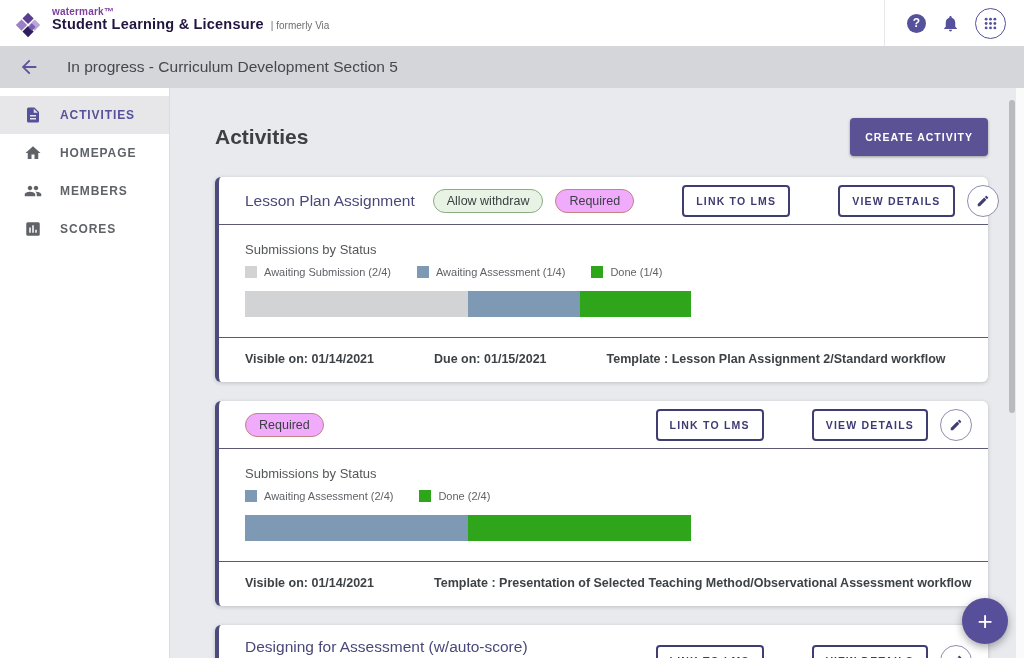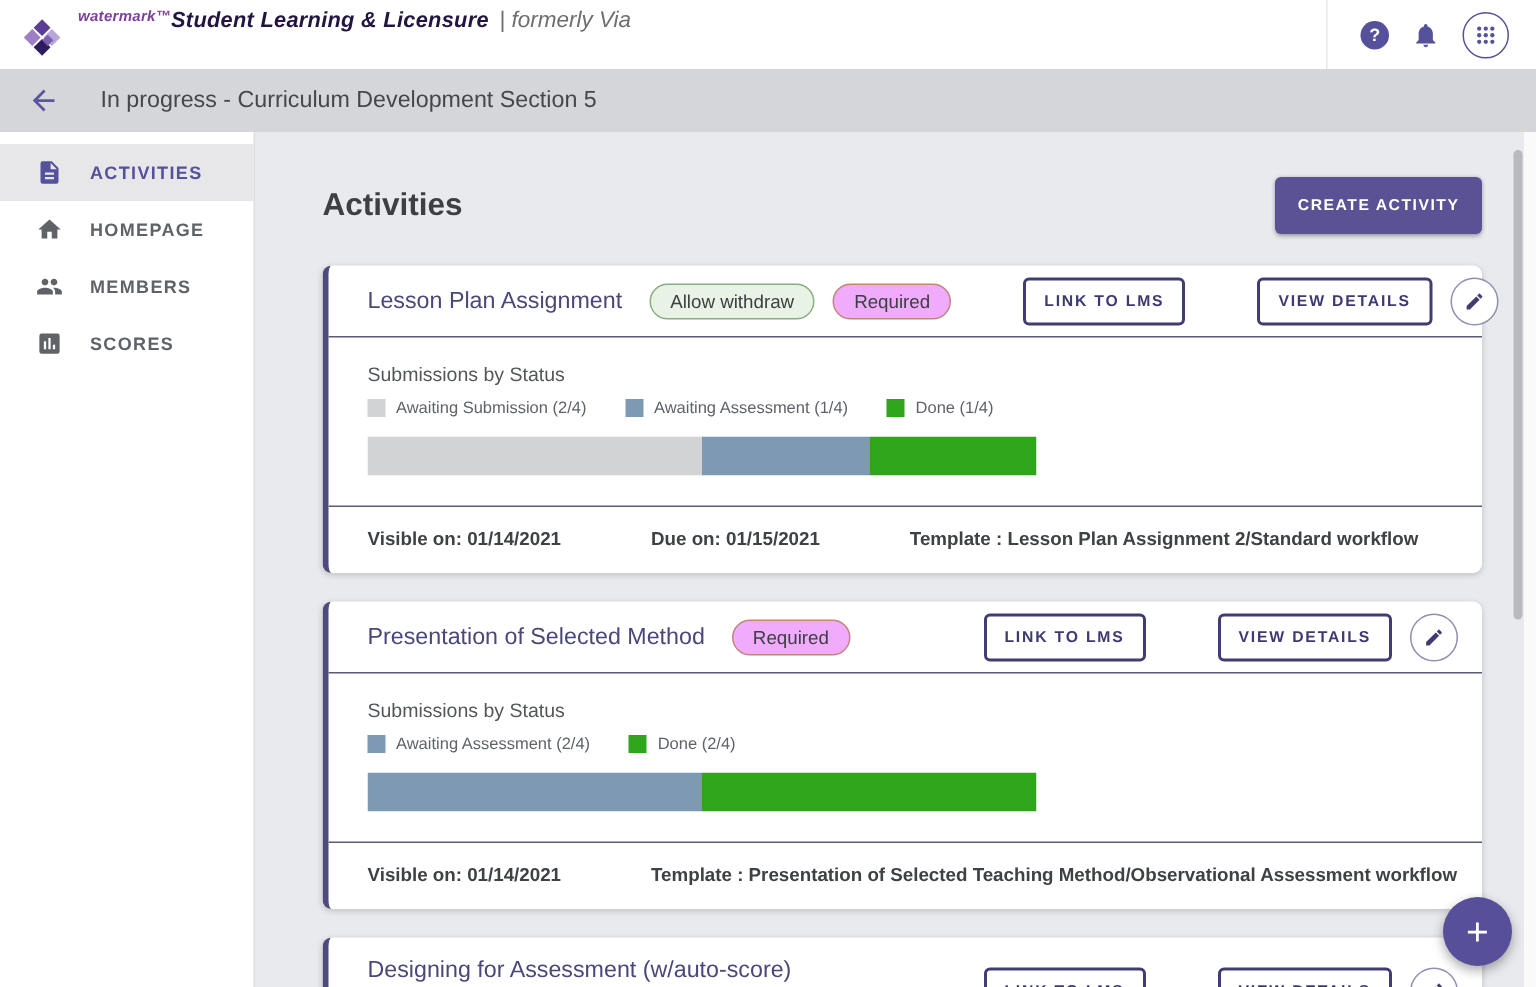--- a/index.html
+++ b/index.html
@@ -3,25 +3,25 @@
 <meta charset="utf-8">
 <style>
   * { margin:0; padding:0; box-sizing:border-box; }
   html,body { width:1024px; height:658px; overflow:hidden; }
   body { font-family:"Liberation Sans", sans-serif; background:#e9eaee; position:relative; }
 
   
   .app-header { position:absolute; top:0; left:0; width:1024px; height:46px; background:#ffffff; display:flex; align-items:center; justify-content:space-between; z-index:5; }
   .brand { display:flex; align-items:flex-start; gap:8px; padding-left:14px; }
   .logo-svg { width:30px; height:30px; margin-top:4px; }
-  .brand-text { display:flex; flex-direction:row; line-height:1.1;font-style:italic; }
+  .brand-text { display:flex; flex-direction:column; line-height:1.1; }
   .brand-small { color:#7c3f9a; font-size:10px; font-weight:bold; letter-spacing:.2px; }
   .brand-line { display:flex; align-items:baseline; gap:7px; }
   .brand-title { color:#221540; font-size:14.5px; font-weight:bold; letter-spacing:.2px; }
-  .brand-suffix { color:#6d6d72; font-size:15px; }
+  .brand-suffix { color:#6d6d72; font-size:10px; }
   .header-icons { display:flex; align-items:center; gap:15px; height:100%; padding:0 18px 0 22px; border-left:1px solid #e7e7ea; }
   .help-circle { width:19px; height:19px; border-radius:50%; background:#55519b; color:#fff; font-size:12px; font-weight:bold; display:flex; align-items:center; justify-content:center; cursor:pointer; }
   .bell-icon svg { width:19px; height:19px; fill:#55519b; display:block; cursor:pointer; }
   .apps-circle { width:31px; height:31px; border-radius:50%; border:1.5px solid #55519b; display:flex; align-items:center; justify-content:center; cursor:pointer; }
   .apps-circle svg { width:15px; height:15px; fill:#55519b; }
 
   
   .breadcrumb { position:absolute; top:46px; left:0; width:1024px; height:42px; background:#d5d6d9; display:flex; align-items:center; gap:27px; padding-left:18px; z-index:4; }
   .back-arrow svg { width:22px; height:22px; fill:#5b55a0; display:block; cursor:pointer; }
   .breadcrumb-title { color:#46464d; font-size:15.5px; }
@@ -198,21 +198,20 @@
     </div>
     <div class="card-footer">
       <span>Visible on: 01/14/2021</span>
       <span>Due on: 01/15/2021</span>
       <span>Template : Lesson Plan Assignment 2/Standard workflow</span>
     </div>
   </div>
 
   <div class="card">
     <div class="card-header">
-      <span class="card-title">Presentation of Selected Method</span>
       <span class="badge red">Required</span>
       <span class="header-actions">
         <button class="outline-btn">LINK TO LMS</button>
         <button class="outline-btn">VIEW DETAILS</button>
         <button class="edit-btn">
           <svg viewBox="0 0 24 24">
               <path d="M20.71,7.04C21.1,6.65 21.1,6 20.71,5.63L18.37,3.29C18,2.9 17.35,2.9 16.96,3.29L15.12,5.12L18.87,8.87M3,17.25V21H6.75L17.81,9.93L14.06,6.18L3,17.25Z"></path>
             </svg>
         </button>
       </span>

